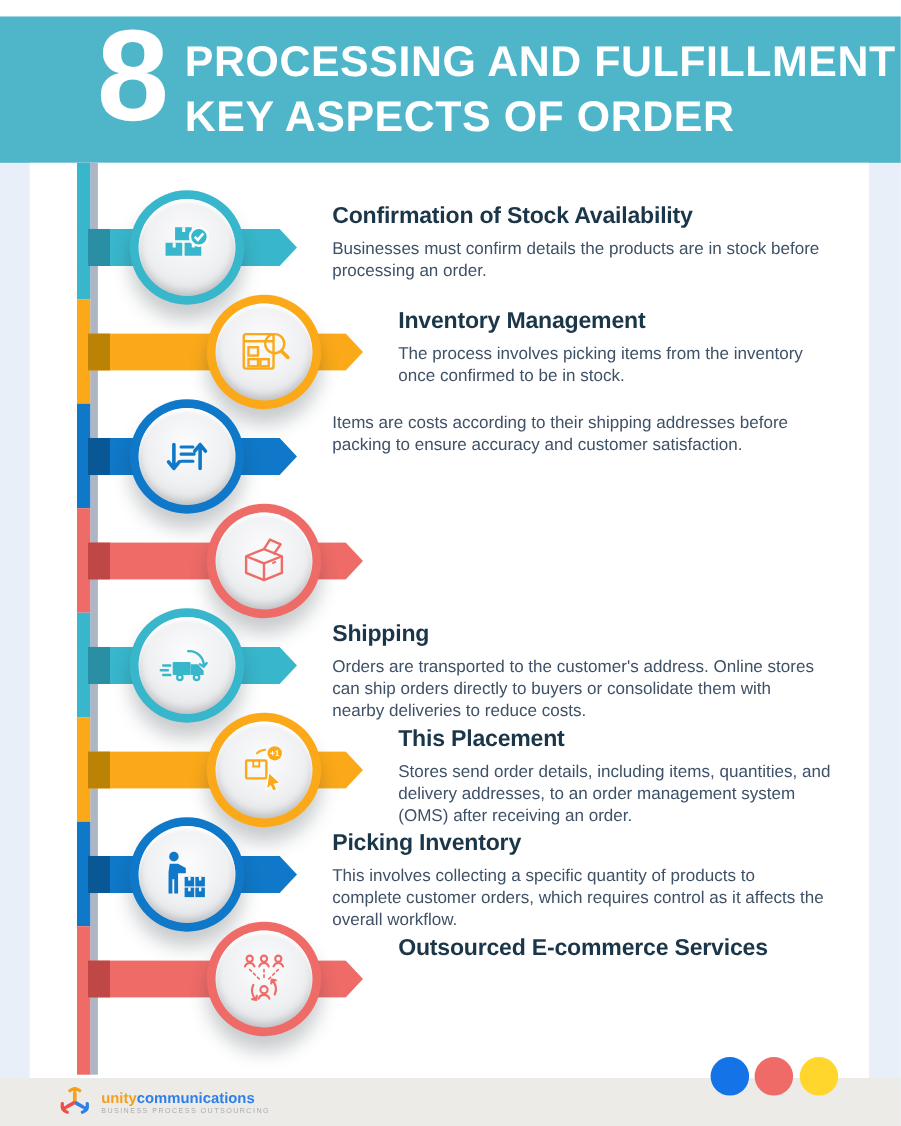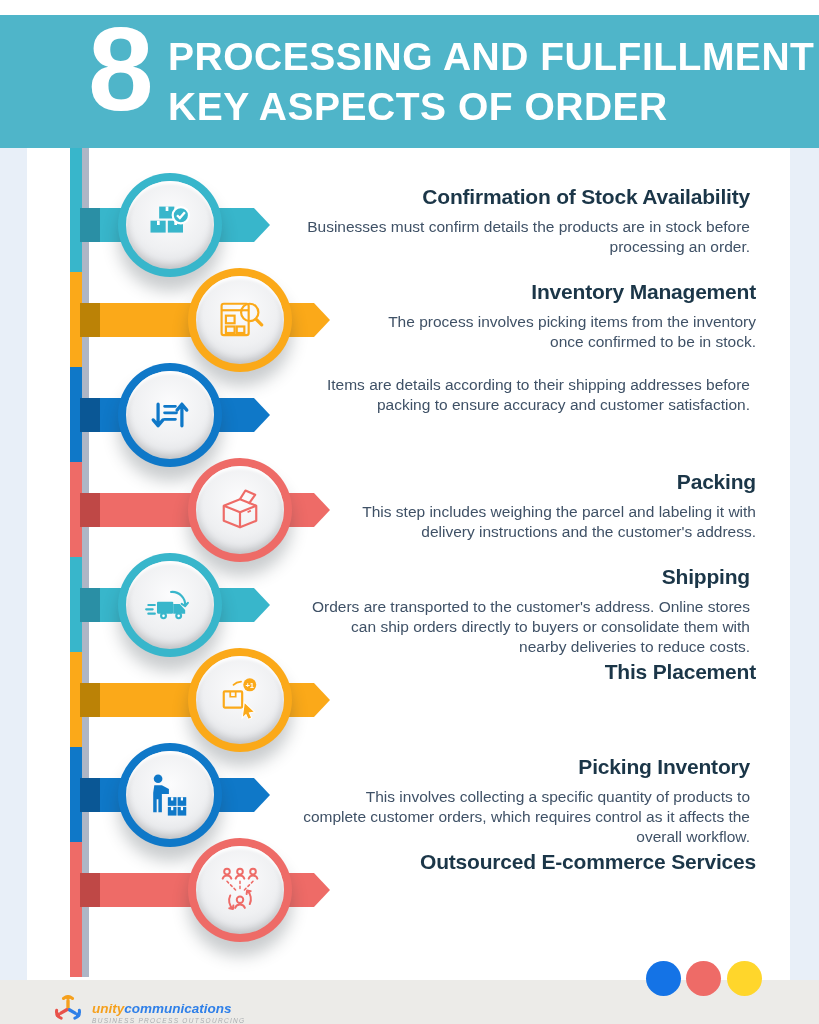--- a/index.html
+++ b/index.html
@@ -11,21 +11,21 @@
               font-weight:800;color:#fff;}
   .header-title{position:absolute;left:168px;top:17px;color:#fff;font-weight:800;
                 font-size:39px;line-height:50px;letter-spacing:.5px;white-space:nowrap;}
   .body-card{position:absolute;left:27px;top:148px;width:763px;height:832px;background:#fff;}
   .timeline-gray{position:absolute;left:82px;top:148px;width:7px;height:829px;background:#AEB6C6;}
   .tl-seg{position:absolute;left:70px;width:12px;}
   .s1{top:148px;height:124px}.s2{top:272px;height:95px}.s3{top:367px;height:95px}
   .s4{top:462px;height:95px}.s5{top:557px;height:95px}.s6{top:652px;height:95px}
   .s7{top:747px;height:95px}.s8{top:842px;height:135px}
 
-  .item{position:absolute;inset:0;pointer-events:none;text-align:right;}
+  .item{position:absolute;inset:0;pointer-events:none;}
   .r1{--yc:225px}.r2{--yc:320px}.r3{--yc:415px}.r4{--yc:510px}
   .r5{--yc:605px}.r6{--yc:700px}.r7{--yc:795px}.r8{--yc:890px}
   .bar{position:absolute;left:70px;top:calc(var(--yc) - 17px);height:34px;background:var(--accent);
        clip-path:polygon(0 0,calc(100% - 16px) 0,100% 50%,calc(100% - 16px) 100%,0 100%);}
   .pos-left  .bar{width:200px;}
   .pos-right .bar{width:260px;}
   .bar-dark{position:absolute;left:10px;top:0;bottom:0;width:20px;background:var(--accent-dark);}
   .circle{position:absolute;width:104px;height:104px;border-radius:50%;background:var(--accent);
           top:calc(var(--yc) - 52px);box-shadow:0 14px 16px rgba(40,50,60,.25);}
   .pos-left  .circle{left:118px;}
@@ -34,21 +34,21 @@
           background:radial-gradient(circle at 50% 38%,#FCFCFD 0%,#EFF0F2 52%,#D3D5D9 100%);
           box-shadow:inset 0 3px 3px rgba(255,255,255,.95), inset 0 -4px 7px rgba(0,0,0,.14);
           display:flex;align-items:center;justify-content:center;color:var(--accent);}
   .text{position:absolute;top:calc(var(--yc) - 40px);}
   .pos-left  .text{left:302px;width:448px;}
   .pos-right .text{left:362px;width:394px;}
   .title{font-size:21px;font-weight:700;color:#1B3648;letter-spacing:-.2px;margin:0 0 8px 0;}
   .desc{font-size:15.5px;line-height:20px;color:#3F5166;}
 
   .footer{position:absolute;left:0;right:0;top:980px;height:44px;}
-  .logo{position:absolute;left:53px;top:0;height:44px;display:flex;align-items:flex-end;gap:9px;font-style:italic;}
+  .logo{position:absolute;left:53px;top:0;height:44px;display:flex;align-items:center;gap:9px;}
   .brand-col{display:flex;flex-direction:column;}
   .brand-line{font-size:13.5px;font-weight:600;line-height:15px;white-space:nowrap;}
   .brand-first{color:#F5A01D;}
   .brand-second{color:#2E7FE8;}
   .brand-sub{font-size:6.5px;letter-spacing:1.3px;color:#A9ADB0;text-align:right;margin-top:1px;}
   .dot{position:absolute;width:35px;height:35px;border-radius:50%;top:961px;}
   .dot-1{left:646px}.dot-2{left:686px}.dot-3{left:727px}
   svg{display:block;}
 </style>
 </head>
@@ -136,43 +136,39 @@
         <span>
           <svg width="52" height="52" viewBox="0 0 48 48" fill="none" stroke="currentColor" stroke-linecap="round">
             <path d="M13 14v20M13 34l-4.5-5.5M13 34l4.5-5.5" stroke-width="3"></path>
             <path d="M35 34V14M35 14l-4.5 5.5M35 14l4.5 5.5" stroke-width="3"></path>
             <path d="M19 16h10M19 22h11M19 28h10" stroke-width="2.6"></path>
           </svg>
         </span>
       </div>
     </div>
     <div class="text">
-      <div class="desc">Items are details according to their shipping addresses before packing to ensure accuracy and customer satisfaction.</div>
+      <div class="desc">Items are costs according to their shipping addresses before packing to ensure accuracy and customer satisfaction.</div>
     </div>
   </div>
 
   <div class="item r4 pos-right" style="--accent: #EE6B67; --accent-dark: #BF4846;">
     <div class="bar">
         <div class="bar-dark"></div>
       </div>
     <div class="circle">
       <div class="circle-inner">
         <span>
           <svg width="52" height="52" viewBox="0 0 48 48" fill="none" stroke="currentColor" stroke-width="2" stroke-linejoin="round">
             <path d="M9 20l15-6 15 6v14l-15 6-15-6z"></path>
             <path d="M9 20l15 6 15-6M24 26v14"></path>
             <path d="M24 14l5-8 9 4-6 8.4"></path>
             <path d="M31 26l3-1.4" stroke-width="1.6"></path>
           </svg>
         </span>
       </div>
-    </div>
-    <div class="text">
-      <div class="title">Packing</div>
-      <div class="desc">This step includes weighing the parcel and labeling it with delivery instructions and the customer's address.</div>
     </div>
   </div>
 
   <div class="item r5 pos-left" style="--accent: #38B6CB; --accent-dark: #2A8FA5;">
     <div class="bar">
         <div class="bar-dark"></div>
       </div>
     <div class="circle">
       <div class="circle-inner">
         <span>
@@ -210,20 +206,21 @@
             <path d="M18 10a10 7 0 0 1 7-3" fill="none" stroke="currentColor" stroke-width="1.6" stroke-linecap="round"></path>
             <circle cx="33" cy="10" r="6" fill="currentColor"></circle>
             <text x="33" y="12.6" text-anchor="middle" font-size="7" font-weight="bold" fill="#fff" font-family="Liberation Sans, sans-serif">+1</text>
             <path d="M28 26l9.5 9-4.8 1 2.1 4.4-3.2 1.5-2.1-4.4-3.5 3.2z" fill="currentColor" stroke="#fff" stroke-width="1"></path>
           </svg>
         </span>
       </div>
     </div>
     <div class="text">
       <div class="title">This Placement</div>
+      <div class="desc">Stores send order details, including items, quantities, and delivery addresses, to an order management system (OMS) after receiving an order.</div>
     </div>
   </div>
 
   <div class="item r7 pos-left" style="--accent: #0F78C8; --accent-dark: #0A5795;">
     <div class="bar">
         <div class="bar-dark"></div>
       </div>
     <div class="circle">
       <div class="circle-inner">
         <span>

